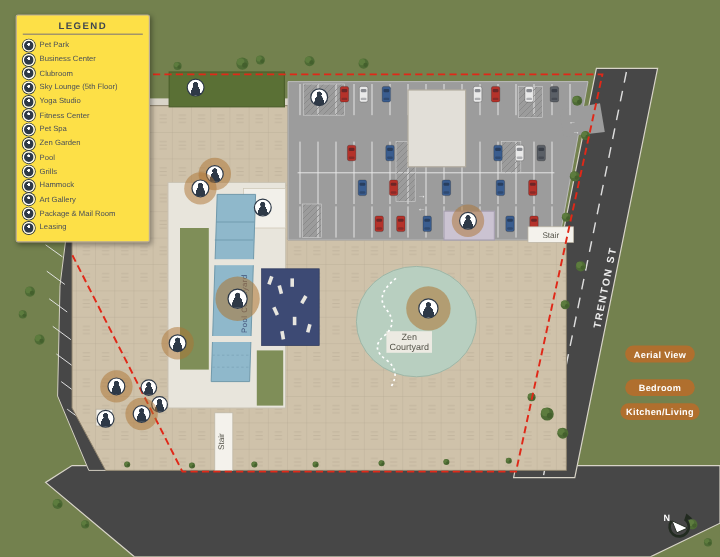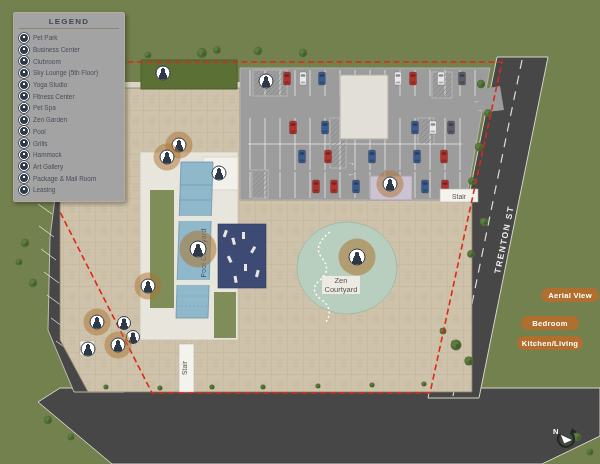--- a/index.html
+++ b/index.html
@@ -3,21 +3,21 @@
 <meta charset="utf-8">
 <style>
   html,body{margin:0;padding:0;}
   body{width:600px;height:464px;overflow:hidden;background:#73814e;
        font-family:"Liberation Sans",sans-serif;position:relative;}
   #app{position:absolute;inset:0;width:600px;height:464px;}
   #map-svg{position:absolute;left:0;top:0;}
 
   
   #legend{position:absolute;left:13px;top:12px;width:100px;
-          background:#a3a3a3;border:1px solid #b9ac96;border-radius:2px;
+          background:#fde047;border:1px solid #b9ac96;border-radius:2px;
           box-shadow:1.5px 2px 4px rgba(0,0,0,.35);padding:4px 5px 5px 5px;z-index:20;}
   #legend .ltitle{text-align:center;font-size:8px;font-weight:700;letter-spacing:1.2px;
           color:#3f4650;border-bottom:1px solid #8d8372;padding-bottom:2px;margin-bottom:3px;}
   .lrow{display:flex;align-items:center;gap:4px;height:11.7px;}
   .licon{width:8px;height:8px;border-radius:50%;flex:0 0 8px;
          background:radial-gradient(circle at 50% 36%, #ffffff 0 1.1px, #2e3947 1.3px 100%);
          border:1px solid #ffffff;box-shadow:0 0 0 0.8px #2e3947;}
   .ltext{font-size:6.4px;color:#484e58;white-space:nowrap;}
 
   
@@ -28,21 +28,21 @@
             radial-gradient(ellipse at 50% 105%, #2e3947 0 46%, rgba(0,0,0,0) 47%),
             #ffffff;}
   .halo-sm{box-shadow:0 0 0 6px rgba(173,116,50,.5);}
   .halo-lg{box-shadow:0 0 0 10px rgba(173,116,50,.55);}
 
   
   .vbtn{position:absolute;height:14px;background:#b06f2e;color:#fff;border:none;
         border-radius:8px;display:flex;align-items:center;justify-content:center;
         font-family:"Liberation Sans",sans-serif;font-size:7.6px;font-weight:700;
         letter-spacing:.3px;z-index:20;cursor:pointer;}
-  #btn-aerial{left:541px;top:288px;width:58px;}
+  #btn-aerial{left:521px;top:288px;width:58px;}
   #btn-bedroom{left:521px;top:316px;width:58px;}
   #btn-kitchen{left:517px;top:336px;width:66px;}
 
   #compass{position:absolute;left:551px;top:424px;z-index:20;cursor:pointer;}
 </style>
 </head>
 <body>
 
 <div id="app">
 

